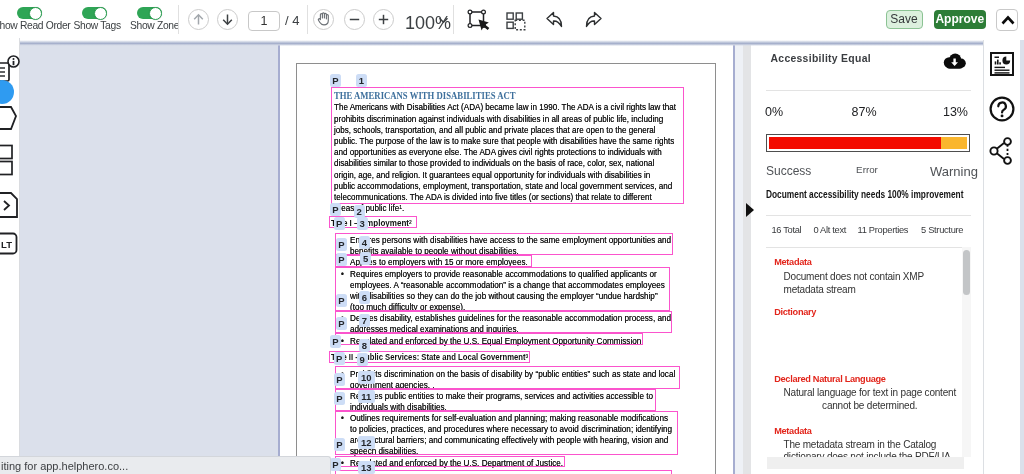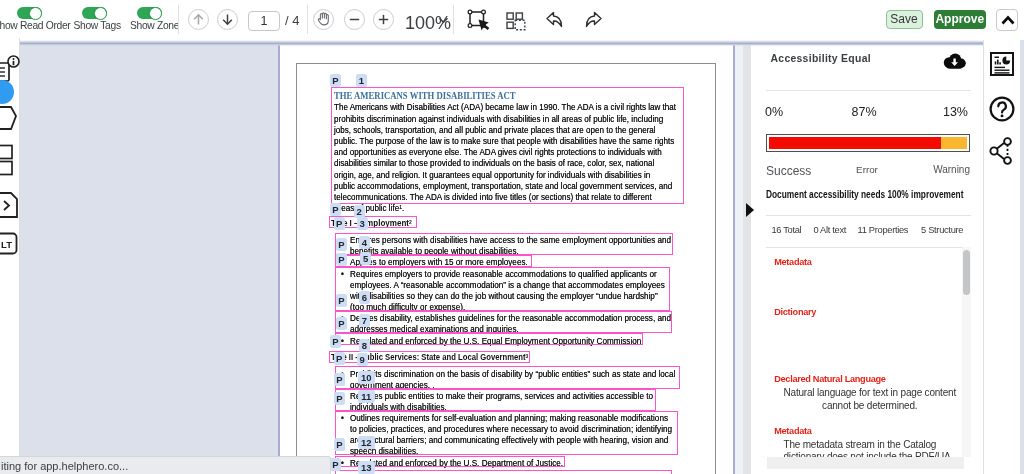--- a/index.html
+++ b/index.html
@@ -249,30 +249,31 @@
     <div class="rp" style="left:93px; top:64.8px; width:40px; text-align:center; font-size:12.5px; color:#202124;">87%</div>
     <div class="rp" style="left:177px; top:64.8px; width:40px; text-align:right; font-size:12.5px; color:#202124;">13%</div>
     <div class="abs" style="left:15px; top:94.4px; width:204px; height:17.6px; border:1.8px solid #4e4e4e; background:#fff; padding:1.6px;">
       <div style="width:100%; height:100%; display:flex;">
         <div style="width:86.5%; height:100%; background:#f30b00;"></div>
         <div style="width:13.5%; height:100%; background:#fab62e;"></div>
       </div>
     </div>
     <div class="rp" style="left:15px; top:124.4px; font-size:12px; color:#4f5256;">Success</div>
     <div class="rp" style="left:96px; top:124.4px; width:40px; text-align:center; font-size:9.8px; color:#4f5256;">Error</div>
-    <div class="rp" style="left:179px; top:124.4px; width:40px; text-align:right; font-size:10px; color:#4f5256;">Warning</div>
+    <div class="rp" style="left:179px; top:124.4px; width:40px; text-align:right; font-size:13px; color:#4f5256;">Warning</div>
     <div class="rp" id="improve" style="left:15px; top:148.6px; font-size:10px; font-weight:bold; color:#141414; transform:scaleX(0.834); transform-origin:0 0;">Document accessibility needs 100% improvement</div>
     <div class="abs" style="left:14.5px; top:175.3px; width:205px; height:1px; background:#e3e3e3;"></div>
     <div class="rp stat" style="left:20.4px; top:184.9px;">16 Total</div>
     <div class="rp stat" style="left:62.4px; top:184.9px;">0 Alt text</div>
     <div class="rp stat" style="left:106.5px; top:184.9px;">11 Properties</div>
     <div class="rp stat" style="left:170px; top:184.9px;">5 Structure</div>
     <div class="abs" style="left:14.5px; top:206.6px; width:205px; height:1px; background:#e3e3e3;"></div>
 
     <div class="rp red" style="left:23.2px; top:217.2px;">Metadata</div>
+    <div class="rp rbody" style="left:32.5px; top:230.9px;">Document does not contain XMP<br>metadata stream</div>
     <div class="rp red" style="left:23.2px; top:267.4px;">Dictionary</div>
     <div class="rp red" style="left:23.2px; top:333.6px;">Declared Natural Language</div>
     <div class="rp rbody" style="left:32.5px; top:346.8px;text-align:center;">Natural language for text in page content<br>cannot be determined.</div>
     <div class="rp red" style="left:23.2px; top:385.6px;">Metadata</div>
     <div class="rp rbody" style="left:32.5px; top:398.7px;">The metadata stream in the Catalog<br>dictionary does not include the PDF/UA</div>
     <div class="abs" style="left:0px; top:416.5px; width:232px; height:17.5px; background:#ffffff;"></div>
     <div class="abs" style="left:15.5px; top:417px; width:197px; height:11.5px; background:#efefef;"></div>
     <div class="abs" style="left:210.5px; top:207px; width:9px; height:210px; background:#f6f6f6;"></div>
     <div class="abs" style="left:211.5px; top:210px; width:7px; height:45px; border-radius:4px; background:#c3c5c7;"></div>
   </div>

